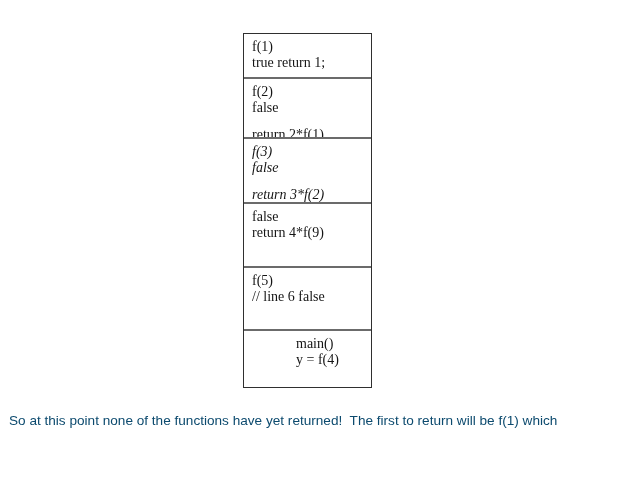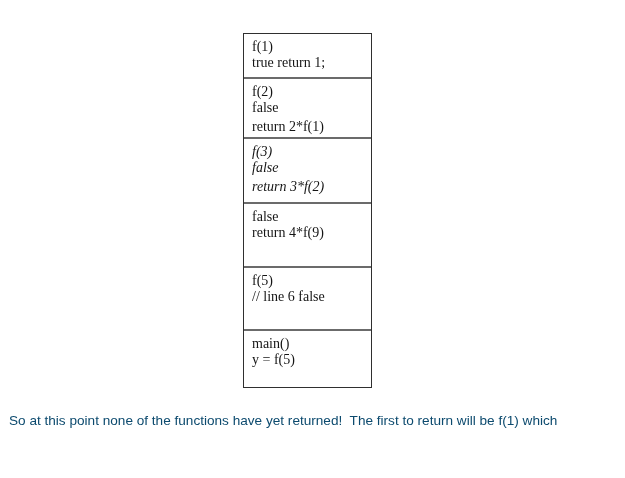--- a/index.html
+++ b/index.html
@@ -28,27 +28,27 @@
     box-sizing: border-box;
     padding: 5px 6px 0 8px;
     font-family: "Liberation Serif", serif;
     font-size: 14px;
     line-height: 16px;
     color: #151515;
     border-bottom: 2px solid #6b6b6b;
     overflow: hidden;
   }
   .frame:last-child { border-bottom: none; }
-  .frame .fline:nth-child(3) { margin-top: 3px; }
+  .frame .fline:nth-child(3) { margin-top: 11px; }
   .frame-0 { height: 45px; }
   .frame-1 { height: 60px; }
   .frame-2 { height: 65px; font-style: italic; }
   .frame-3 { height: 64px; }
   .frame-4 { height: 63px; }
-  .frame-5 { height: 56px; }
+  .frame-5 { height: 56px; margin-left: 44px; }
   .caption {
     position: absolute;
     left: 9px;
     top: 411px;
     width: 612px;
     font-family: "Liberation Sans", sans-serif;
     font-size: 13.6px;
     line-height: 19px;
     color: #0c4a6e;
   }
@@ -83,21 +83,21 @@
       <div class="fline">return 4*f(9)</div>
     </div>
 
     <div class="frame frame-4">
       <div class="fline">f(5)</div>
       <div class="fline">// line 6 false</div>
     </div>
 
     <div class="frame frame-5">
       <div class="fline">main()</div>
-      <div class="fline">y = f(5)</div>
+      <div class="fline">y = f(4)</div>
     </div>
 
   </div>
 
   <div class="caption">
     <div class="caption-line">So at this point none of the functions have yet returned!  The first to return will be f(1) which</div>
   </div>
 
 </div>
 

